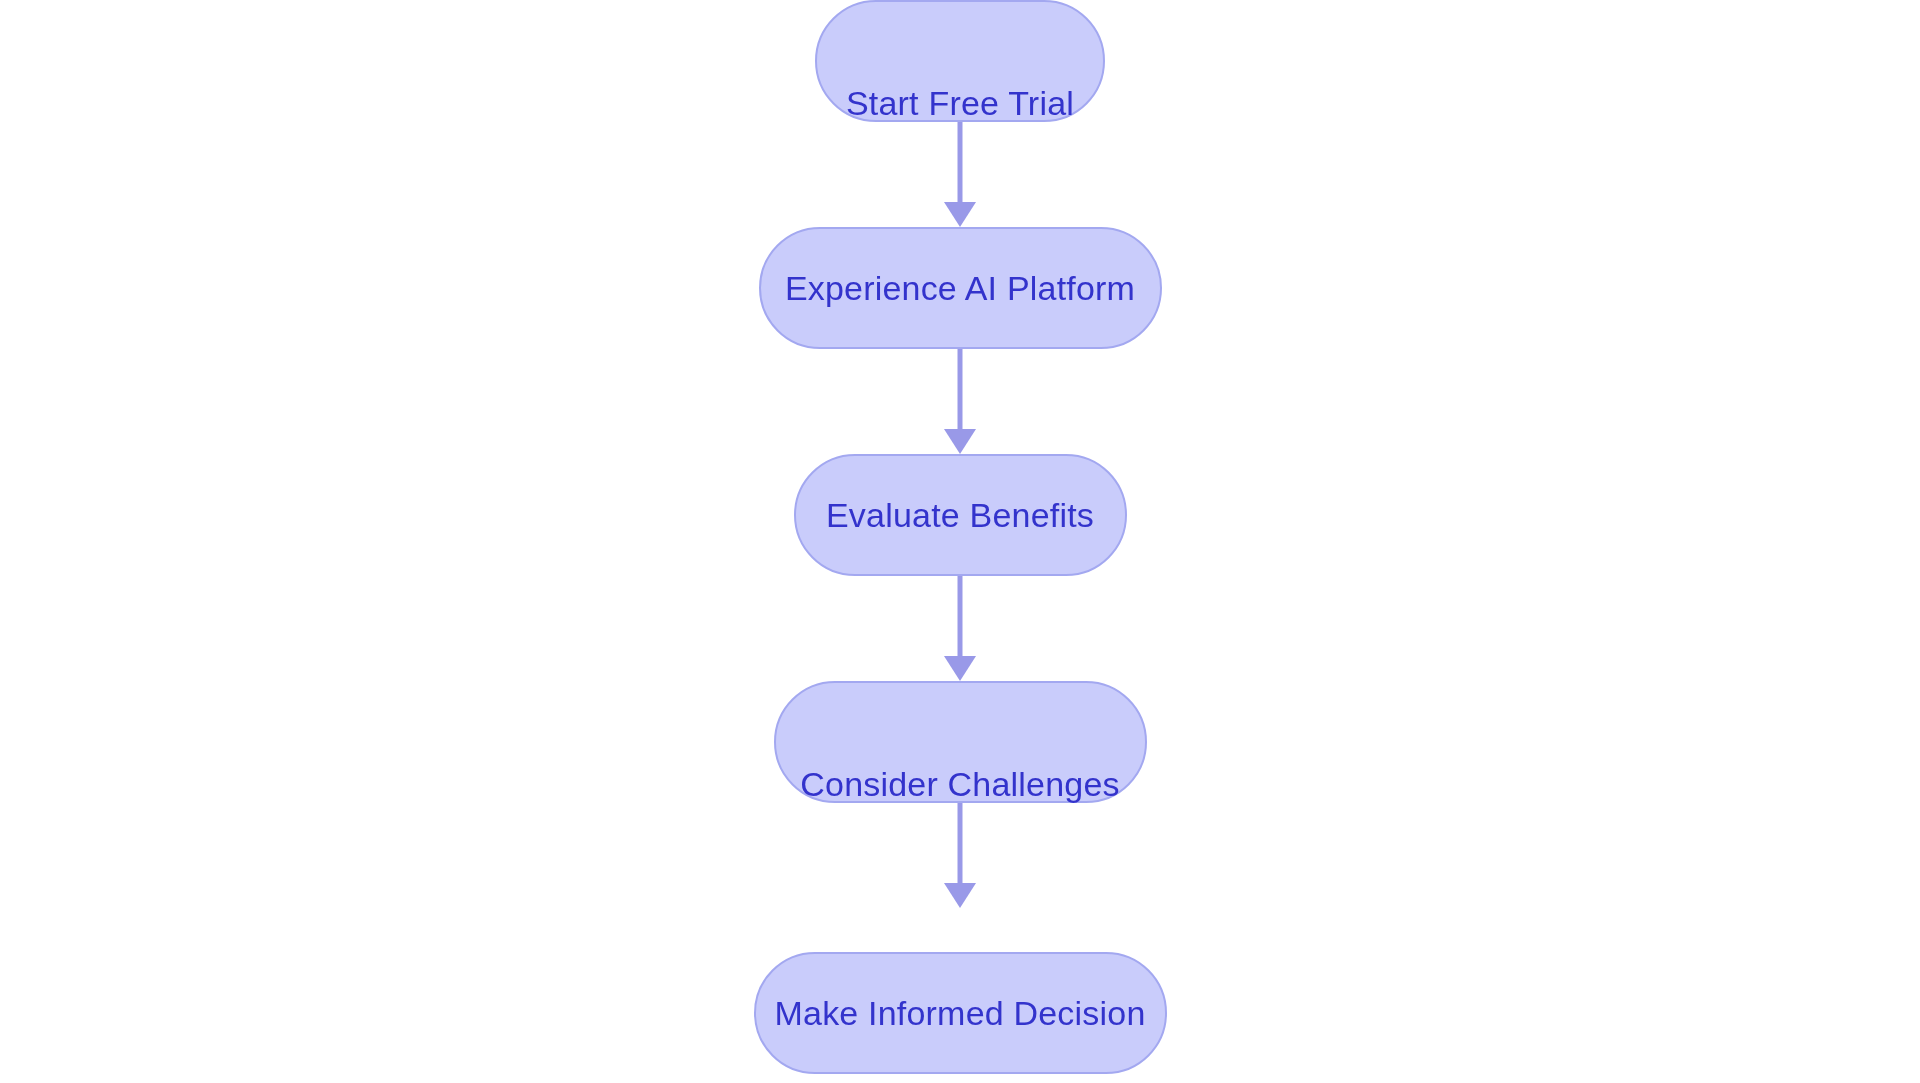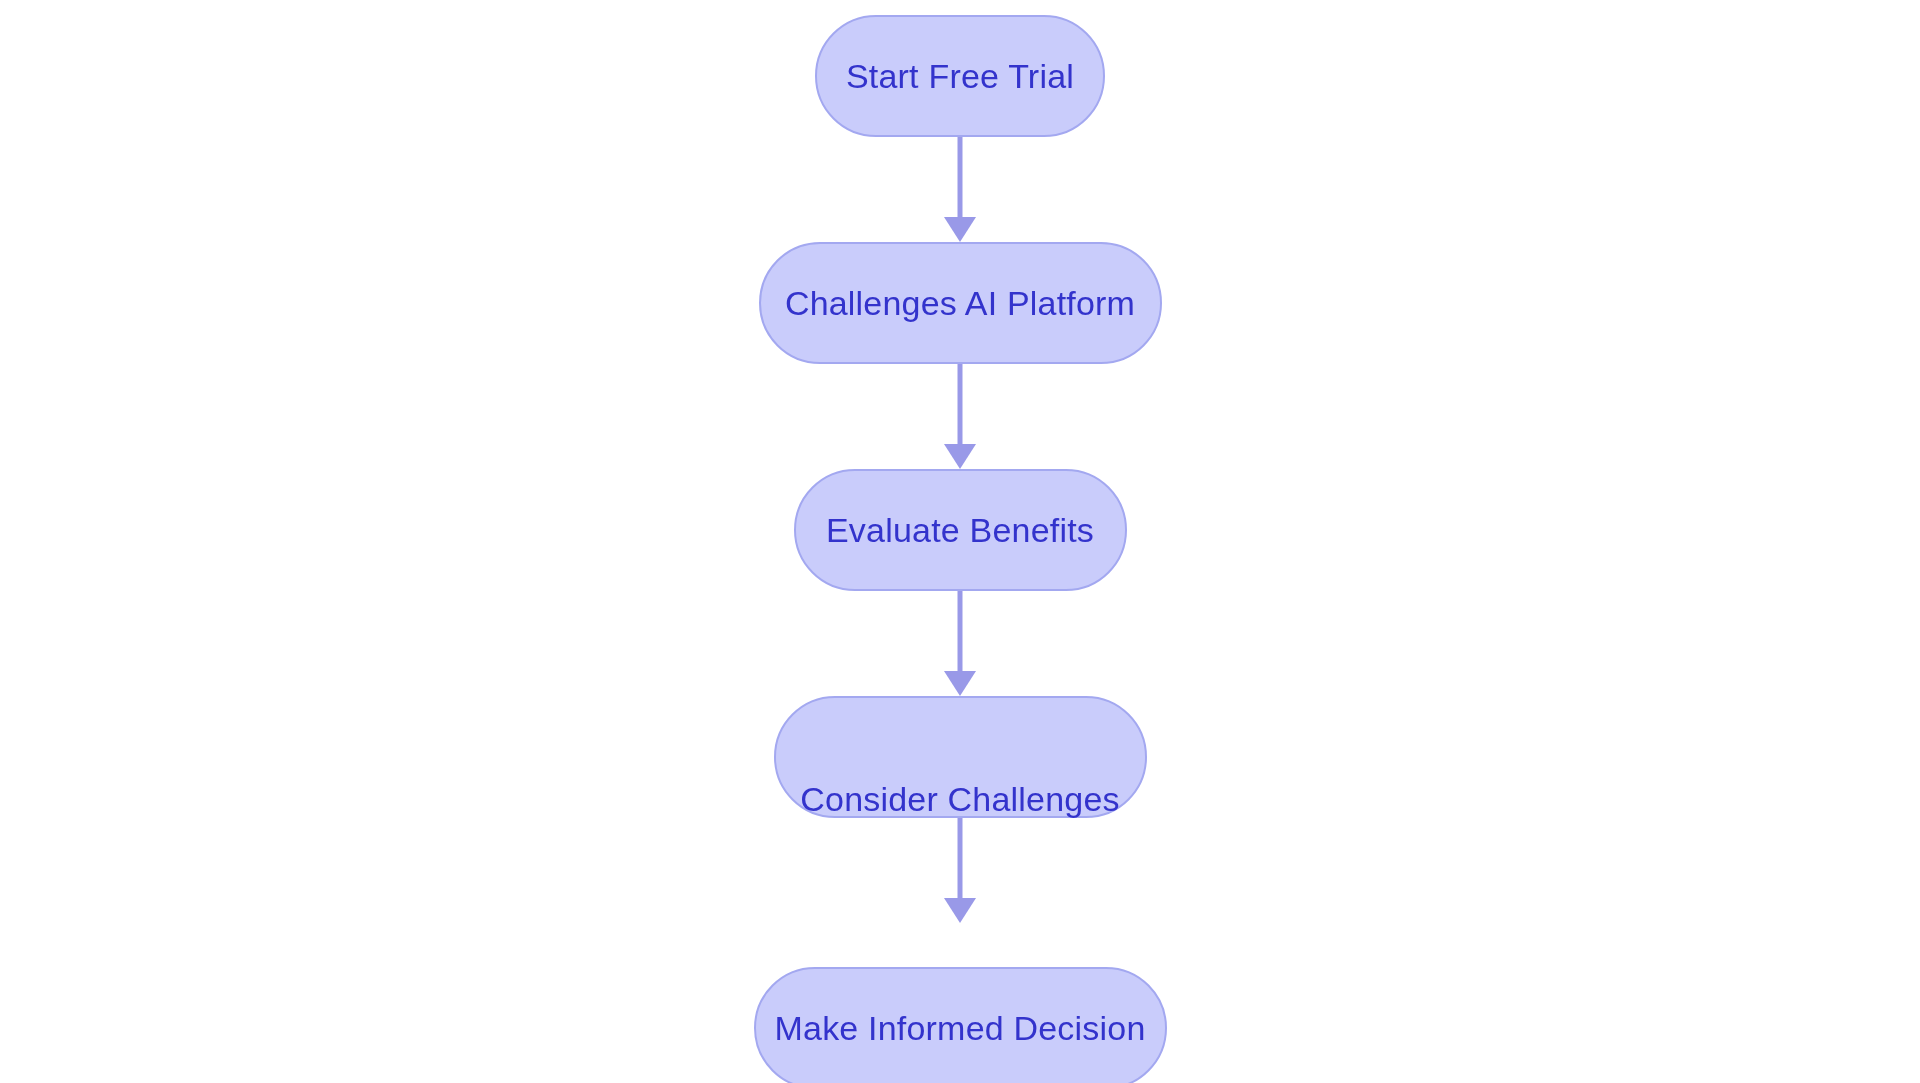--- a/index.html
+++ b/index.html
@@ -89,31 +89,31 @@
   .node-w-2 { width: 333px; }
   .node-w-3 { width: 373px; align-items: flex-end; }
   .node-w-4 { width: 413px; margin-top: 44px; }
 </style>
 </head>
 <body>
 
 <div id="flow-canvas">
   <div class="flow-stack">
 
-    <div class="flow-node node-w-0" style="margin-top:15px;">
+    <div class="flow-node node-w-0" style="align-items:flex-end;">
       <span class="flow-node-label">Start Free Trial</span>
     </div>
 
     <div class="flow-connector">
       <div class="connector-line"></div>
       <div class="connector-head"></div>
     </div>
 
     <div class="flow-node node-w-1">
-      <span class="flow-node-label">Challenges AI Platform</span>
+      <span class="flow-node-label">Experience AI Platform</span>
     </div>
 
     <div class="flow-connector">
       <div class="connector-line"></div>
       <div class="connector-head"></div>
     </div>
 
     <div class="flow-node node-w-2">
       <span class="flow-node-label">Evaluate Benefits</span>
     </div>

